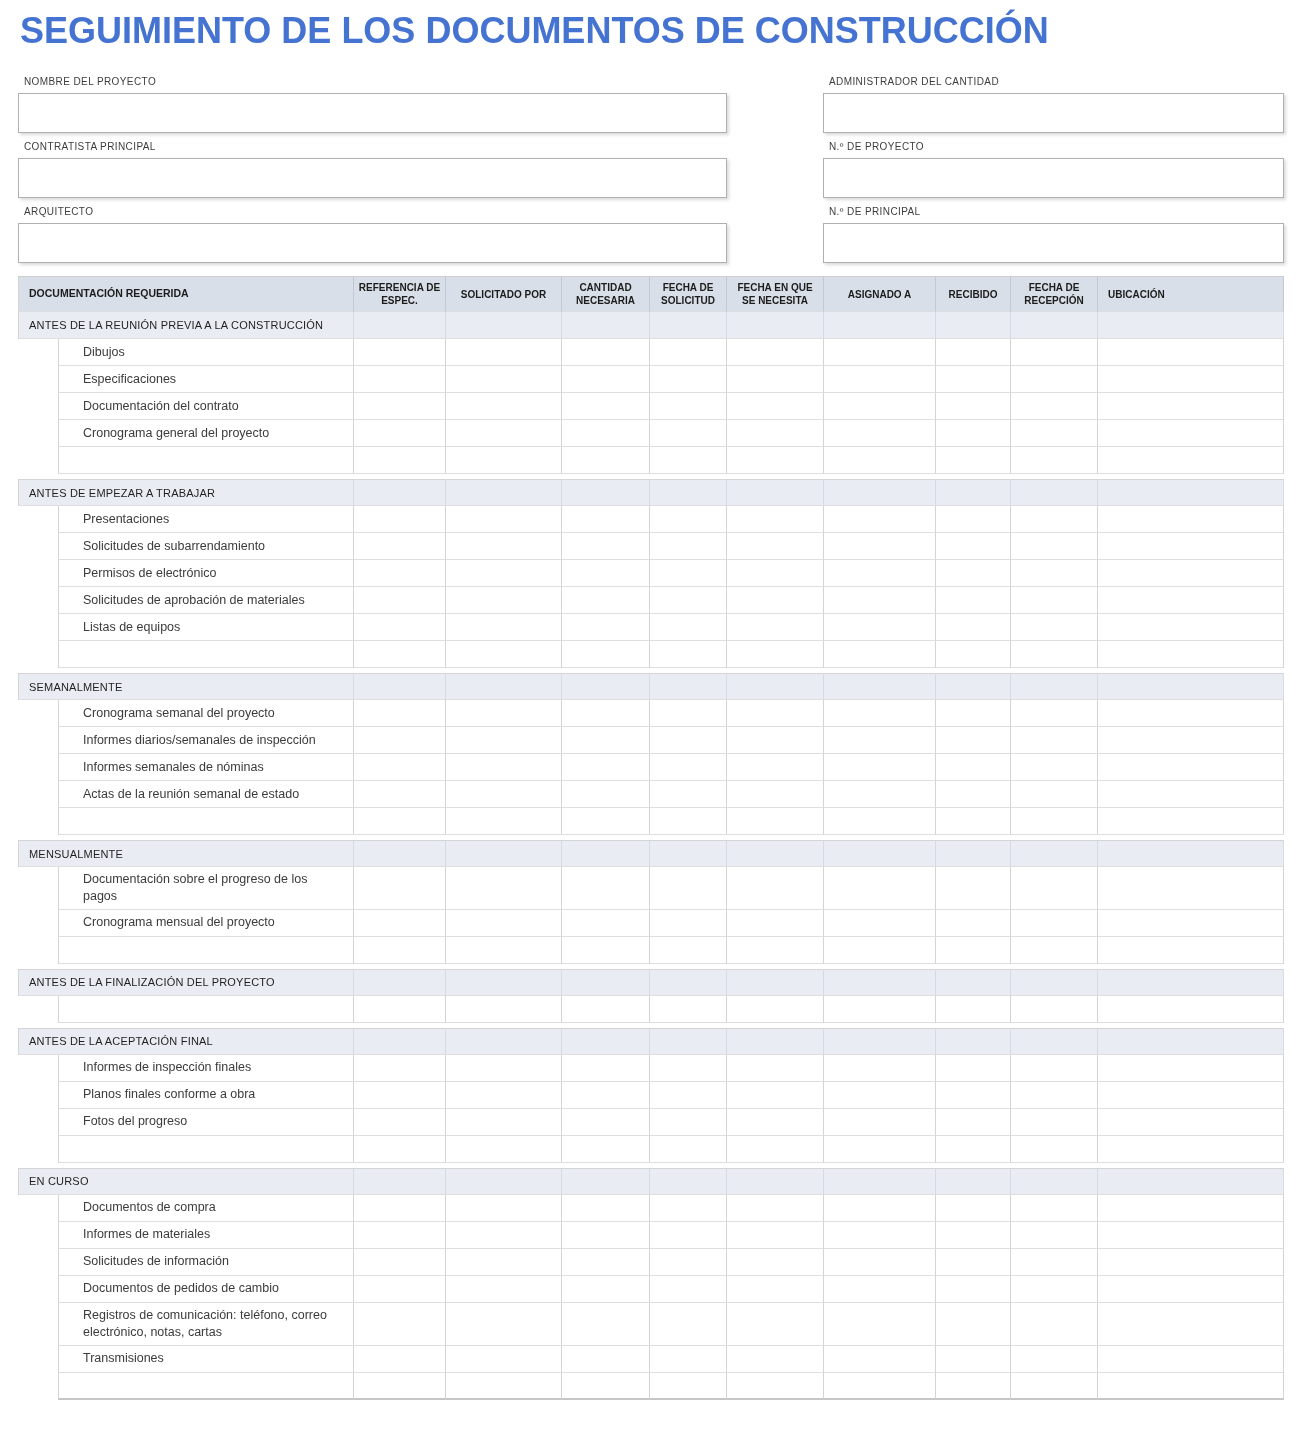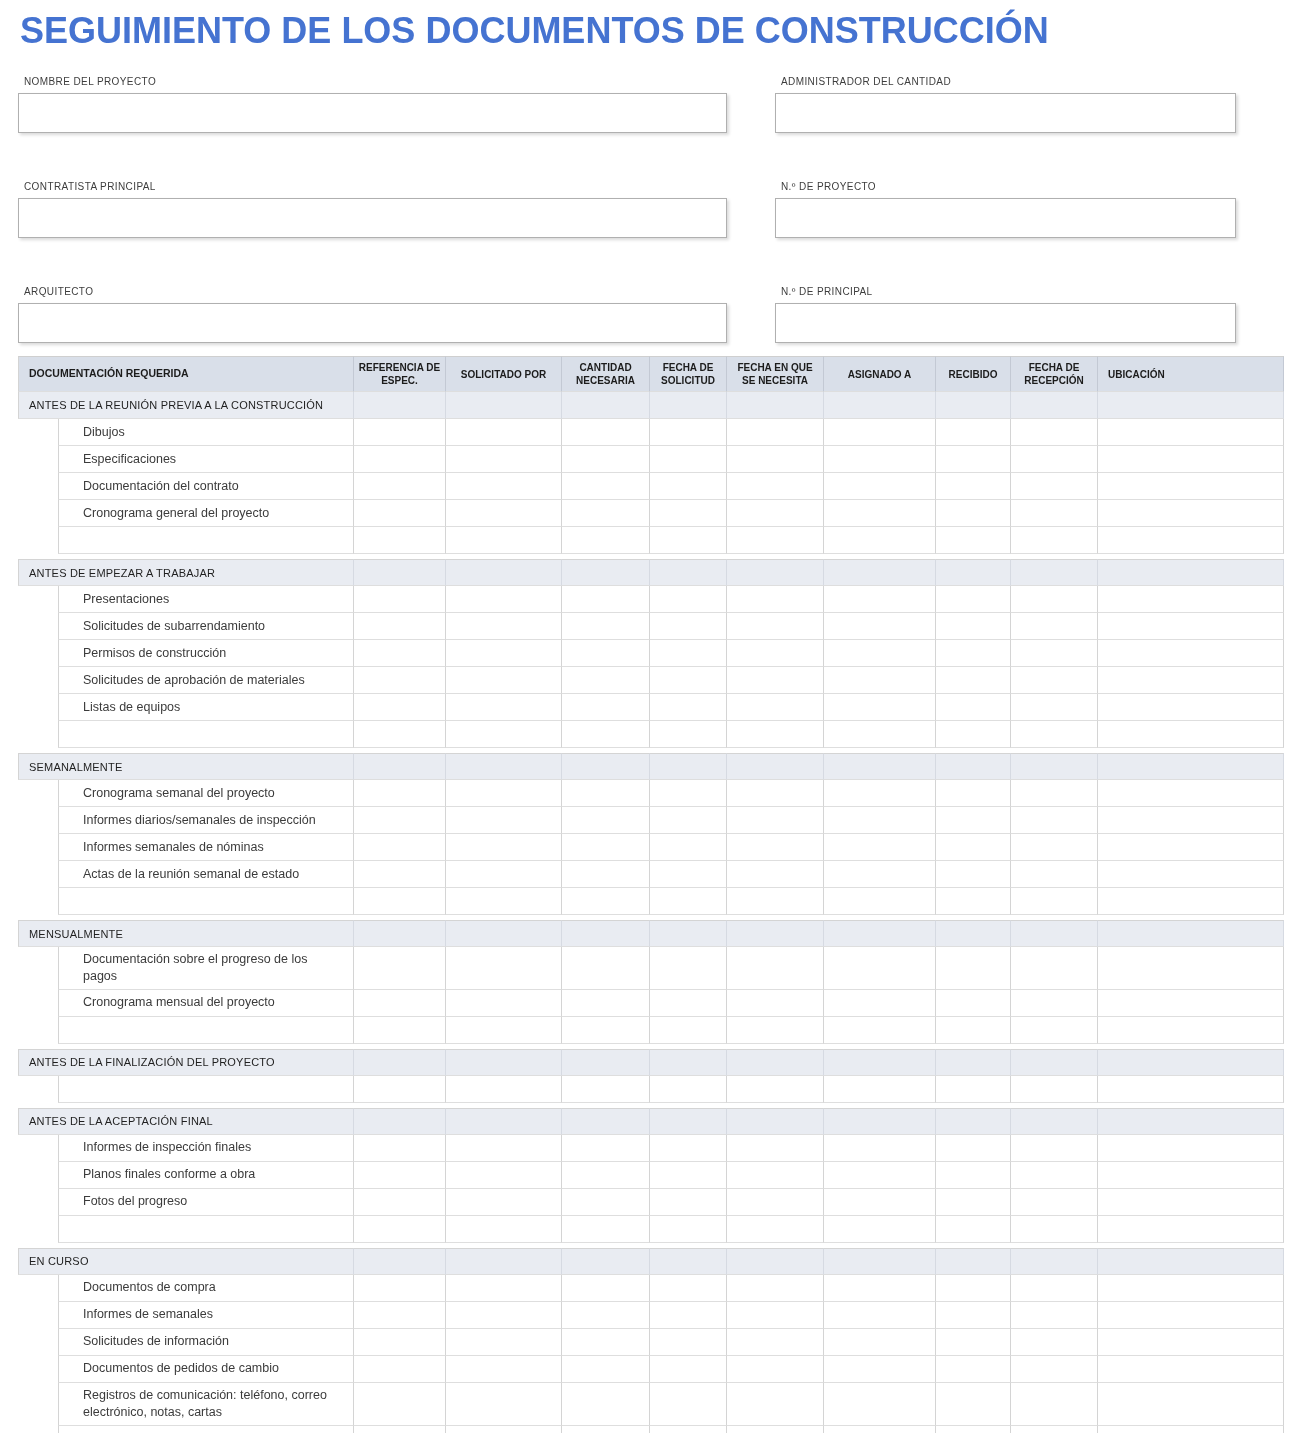--- a/index.html
+++ b/index.html
@@ -8,21 +8,21 @@
     padding: 8px 16px 0 18px; background: #ffffff;
     font-family: "Liberation Sans", sans-serif; position: relative; overflow: hidden;
   }
   .title {
     font-size: 36px; font-weight: 700; color: #4573d1;
     margin: 2px 0 24px 2px; letter-spacing: 0;
   }
   
   .form-grid {
     display: grid; grid-template-columns: 709px 461px;
-    column-gap: 96px; row-gap: 8px; margin-bottom: 13px; gap: 48px;
+    column-gap: 96px; row-gap: 8px; margin-bottom: 13px;
   }
   .field { display: block; }
   .flabel {
     font-size: 10px; color: #3d3d3d; letter-spacing: .4px;
     margin: 0 0 6px 6px; min-height: 10px;
   }
   .fbox {
     display: block; width: 100%; height: 40px; box-sizing: border-box;
     background: #fff; border: 1px solid #b0b0b0;
     box-shadow: 2px 2px 3px rgba(0,0,0,.15);
@@ -209,21 +209,21 @@
           <div class="cell c2"></div>
           <div class="cell c3"></div>
           <div class="cell c4"></div>
           <div class="cell c5"></div>
           <div class="cell c6"></div>
           <div class="cell c7"></div>
           <div class="cell c8"></div>
           <div class="cell c9"></div>
         </div>
         <div class="trow drow">
-          <div class="cell c0">Permisos de construcción</div>
+          <div class="cell c0">Permisos de electrónico</div>
           <div class="cell c1"></div>
           <div class="cell c2"></div>
           <div class="cell c3"></div>
           <div class="cell c4"></div>
           <div class="cell c5"></div>
           <div class="cell c6"></div>
           <div class="cell c7"></div>
           <div class="cell c8"></div>
           <div class="cell c9"></div>
         </div>
@@ -495,21 +495,21 @@
           <div class="cell c2"></div>
           <div class="cell c3"></div>
           <div class="cell c4"></div>
           <div class="cell c5"></div>
           <div class="cell c6"></div>
           <div class="cell c7"></div>
           <div class="cell c8"></div>
           <div class="cell c9"></div>
         </div>
         <div class="trow drow">
-          <div class="cell c0">Informes de semanales</div>
+          <div class="cell c0">Informes de materiales</div>
           <div class="cell c1"></div>
           <div class="cell c2"></div>
           <div class="cell c3"></div>
           <div class="cell c4"></div>
           <div class="cell c5"></div>
           <div class="cell c6"></div>
           <div class="cell c7"></div>
           <div class="cell c8"></div>
           <div class="cell c9"></div>
         </div>

